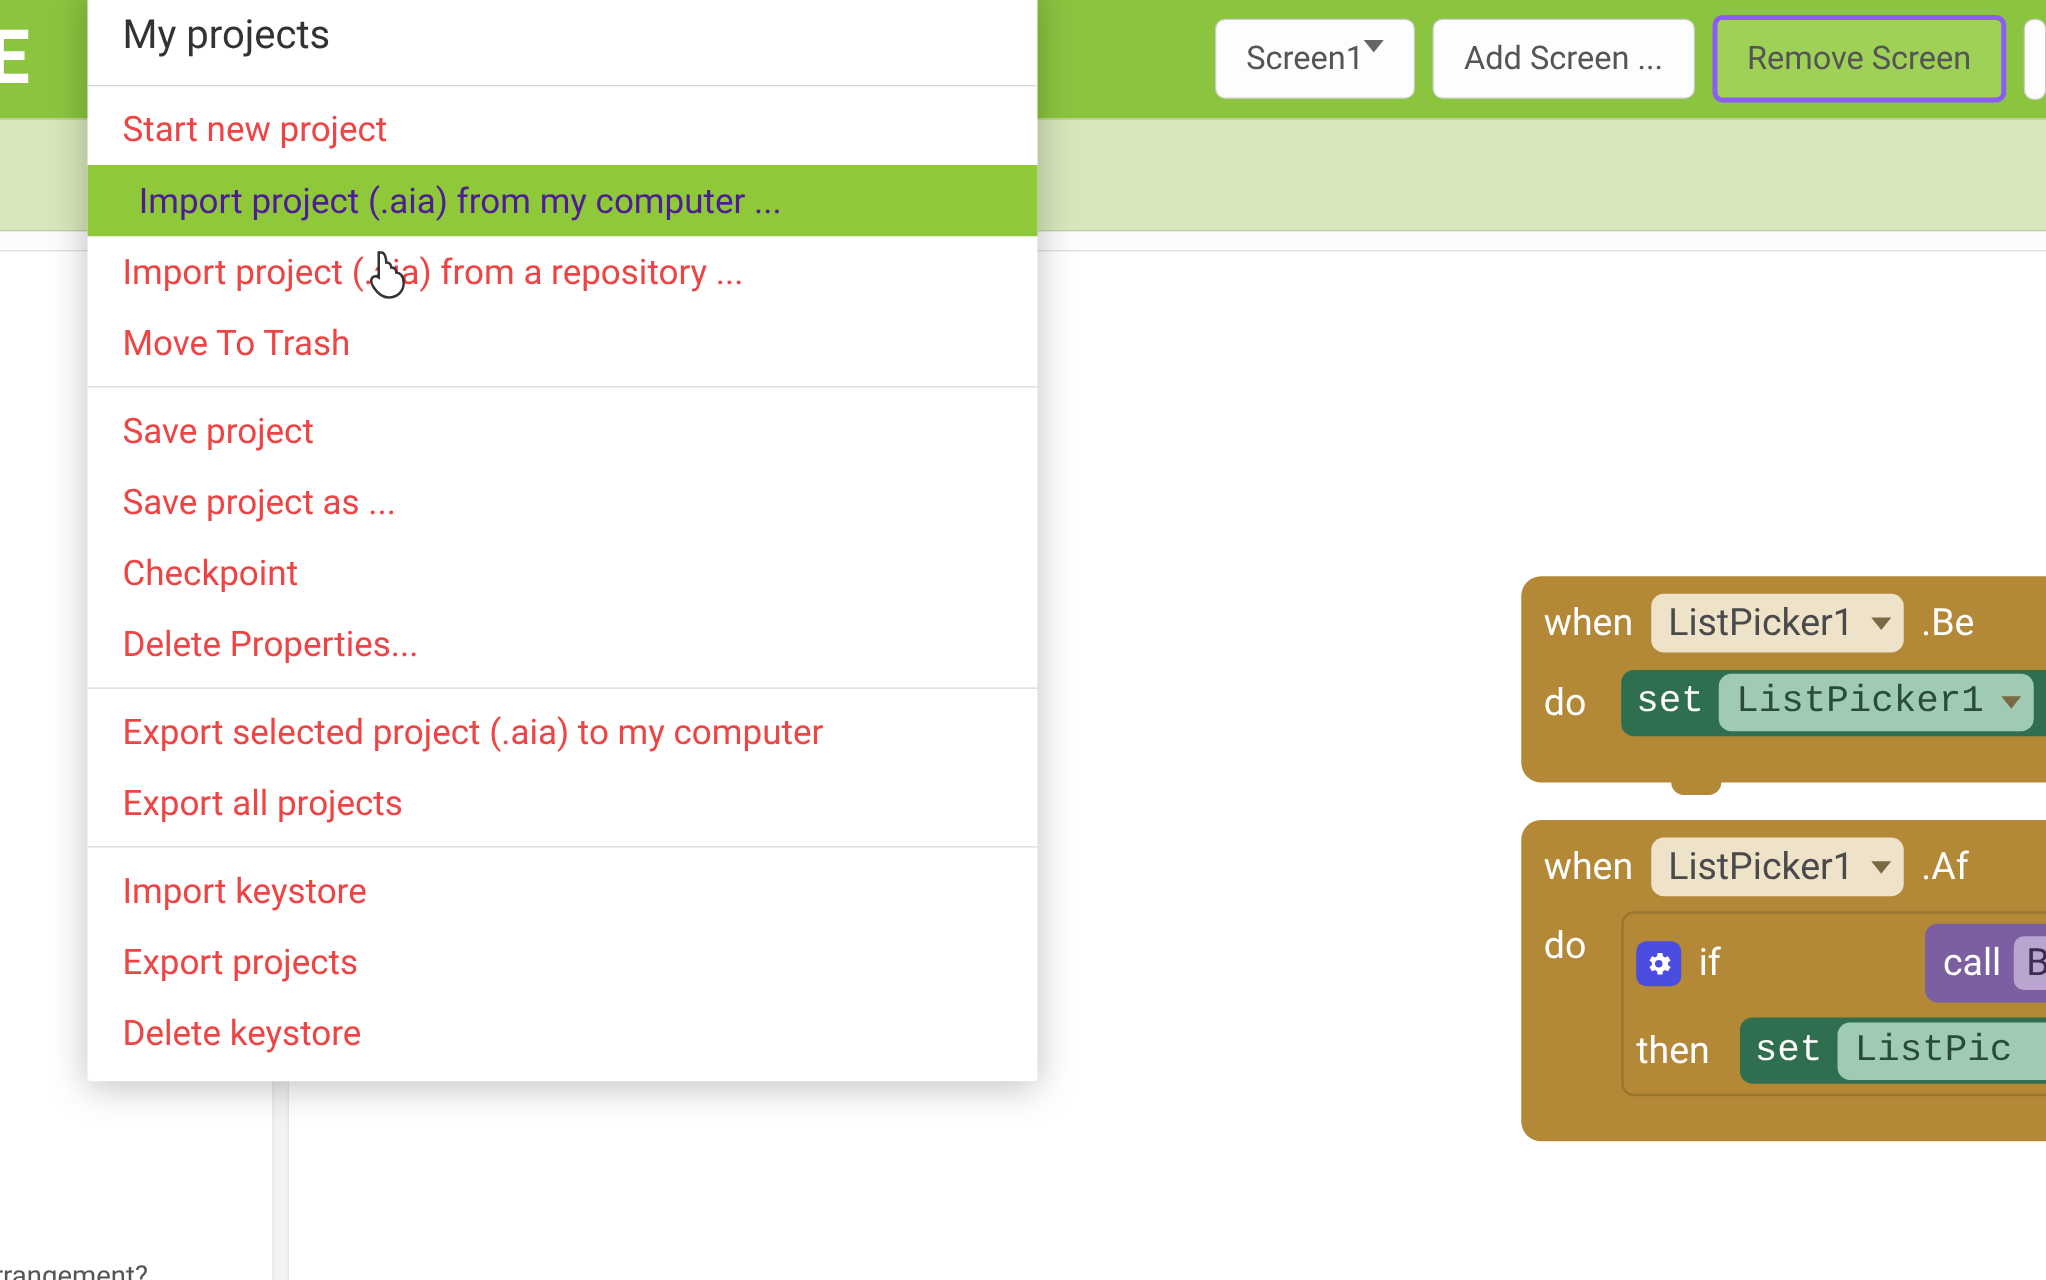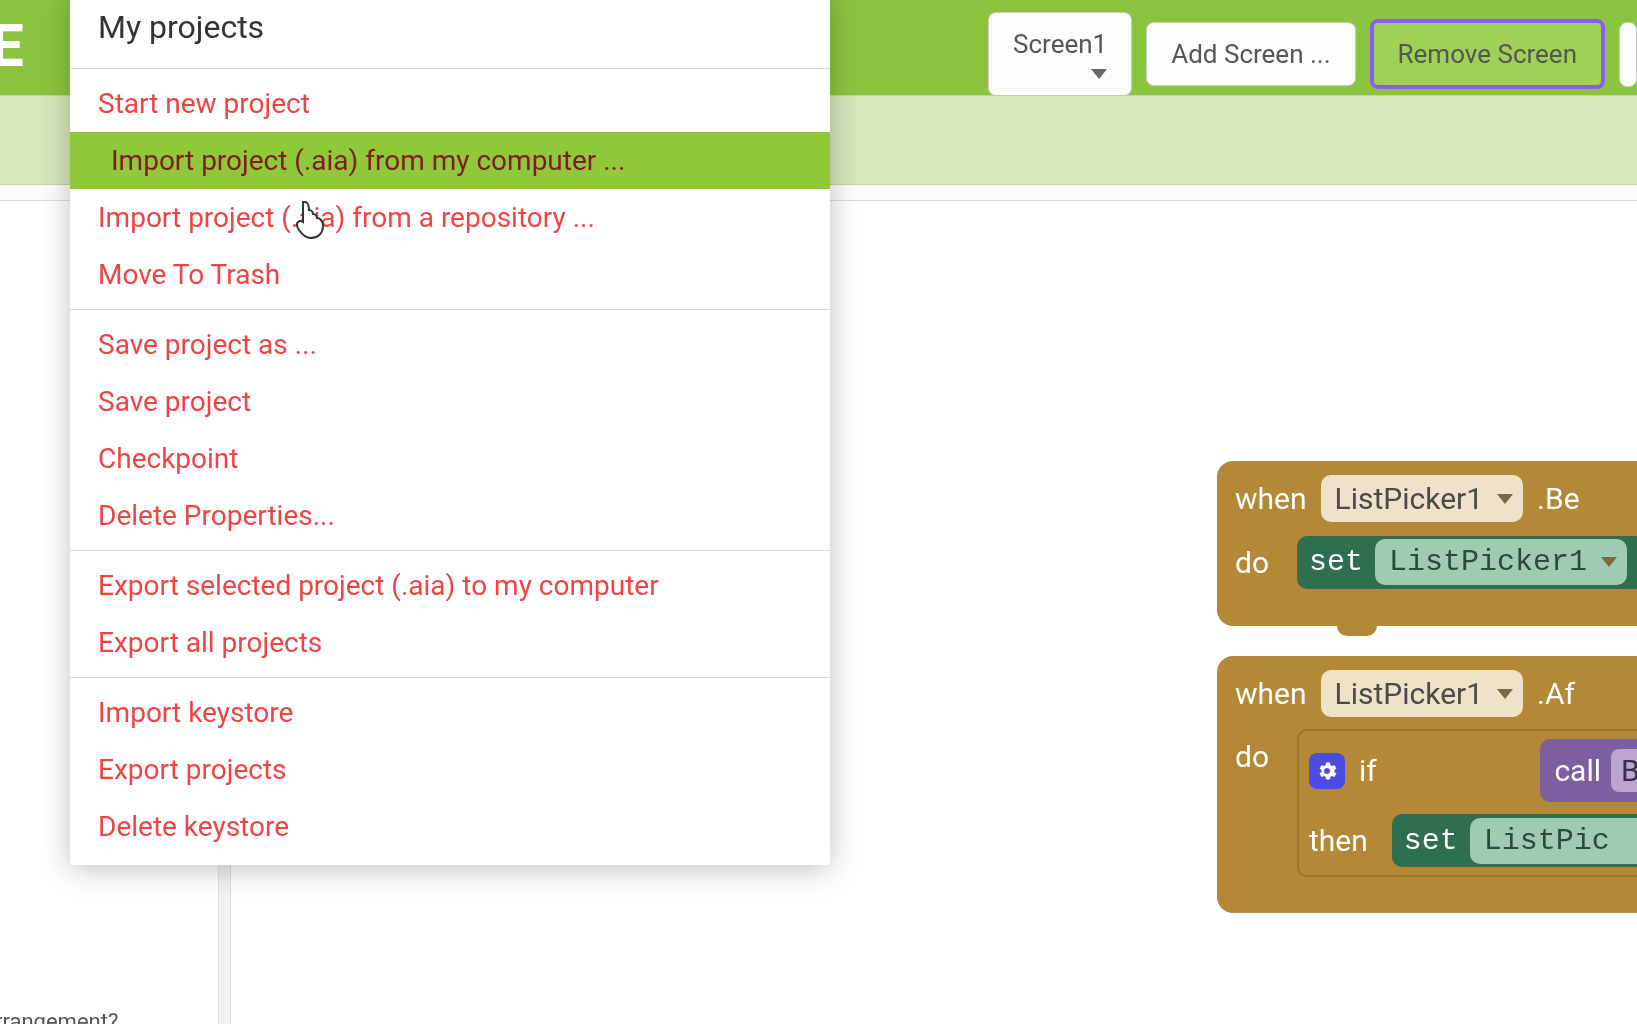--- a/index.html
+++ b/index.html
@@ -39,24 +39,22 @@
     align-items: center;
   }
   .toolbar-btn {
     background: #fdfdfd;
     color: #555;
     border: 1px solid #ccc;
     border-radius: 8px;
     font-size: 26px;
     padding: 16px 24px;
     display: flex;
-    align-items: flex-end;
-    gap: 10px;
+    align-items: flex-start;
     cursor: pointer;
-    flex-direction: column;
   }
   .toolbar-btn.ghost {
     background: #a0d157;
     color: #555;
     border: 4px solid #8b5cf6;
   }
   .caret-down {
     width: 0; height: 0;
     border-left: 8px solid transparent;
     border-right: 8px solid transparent;
@@ -130,21 +128,21 @@
     color: #ef4444;
     cursor: pointer;
   }
   .menu-item.header {
     font-size: 32px;
     padding: 18px 28px 16px;
     color: #333;
   }
   .menu-item.hovered {
     background: #8fc93a;
-    color: #7f1d1d;
+    color: #4c1d95;
     padding-left: 41px;
   }
   .menu-sep {
     height: 1px;
     background: #d8d8d8;
     margin: 6px 0;
   }
 
   
   .blocks-area {
@@ -350,22 +348,22 @@
 
 <div class="dropdown">
   <div class="menu-item header">My projects</div>
   <div class="menu-sep"></div>
   <div id="menu-body">
       <div class="menu-item">Start new project</div>
       <div class="menu-item hovered">Import project (.aia) from my computer ...</div>
       <div class="menu-item">Import project (.aia) from a repository ...</div>
       <div class="menu-item">Move To Trash</div>
       <div class="menu-sep"></div>
+      <div class="menu-item">Save project</div>
       <div class="menu-item">Save project as ...</div>
-      <div class="menu-item">Save project</div>
       <div class="menu-item">Checkpoint</div>
       <div class="menu-item">Delete Properties...</div>
       <div class="menu-sep"></div>
       <div class="menu-item">Export selected project (.aia) to my computer</div>
       <div class="menu-item">Export all projects</div>
       <div class="menu-sep"></div>
       <div class="menu-item">Import keystore</div>
       <div class="menu-item">Export projects</div>
       <div class="menu-item">Delete keystore</div>
     </div>

